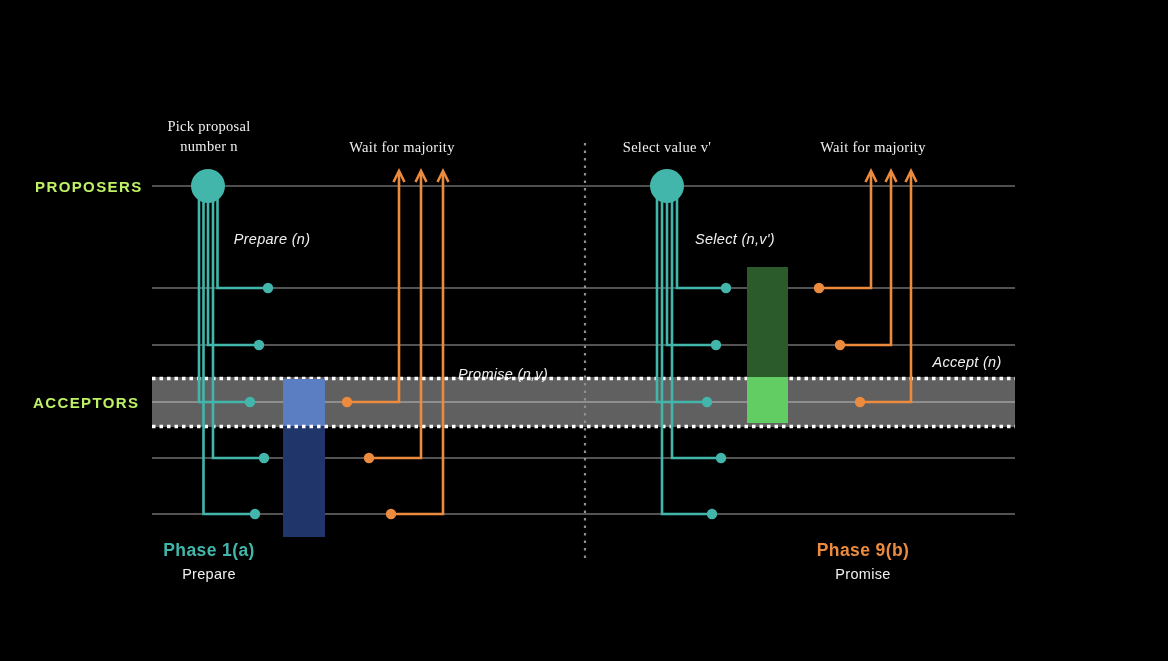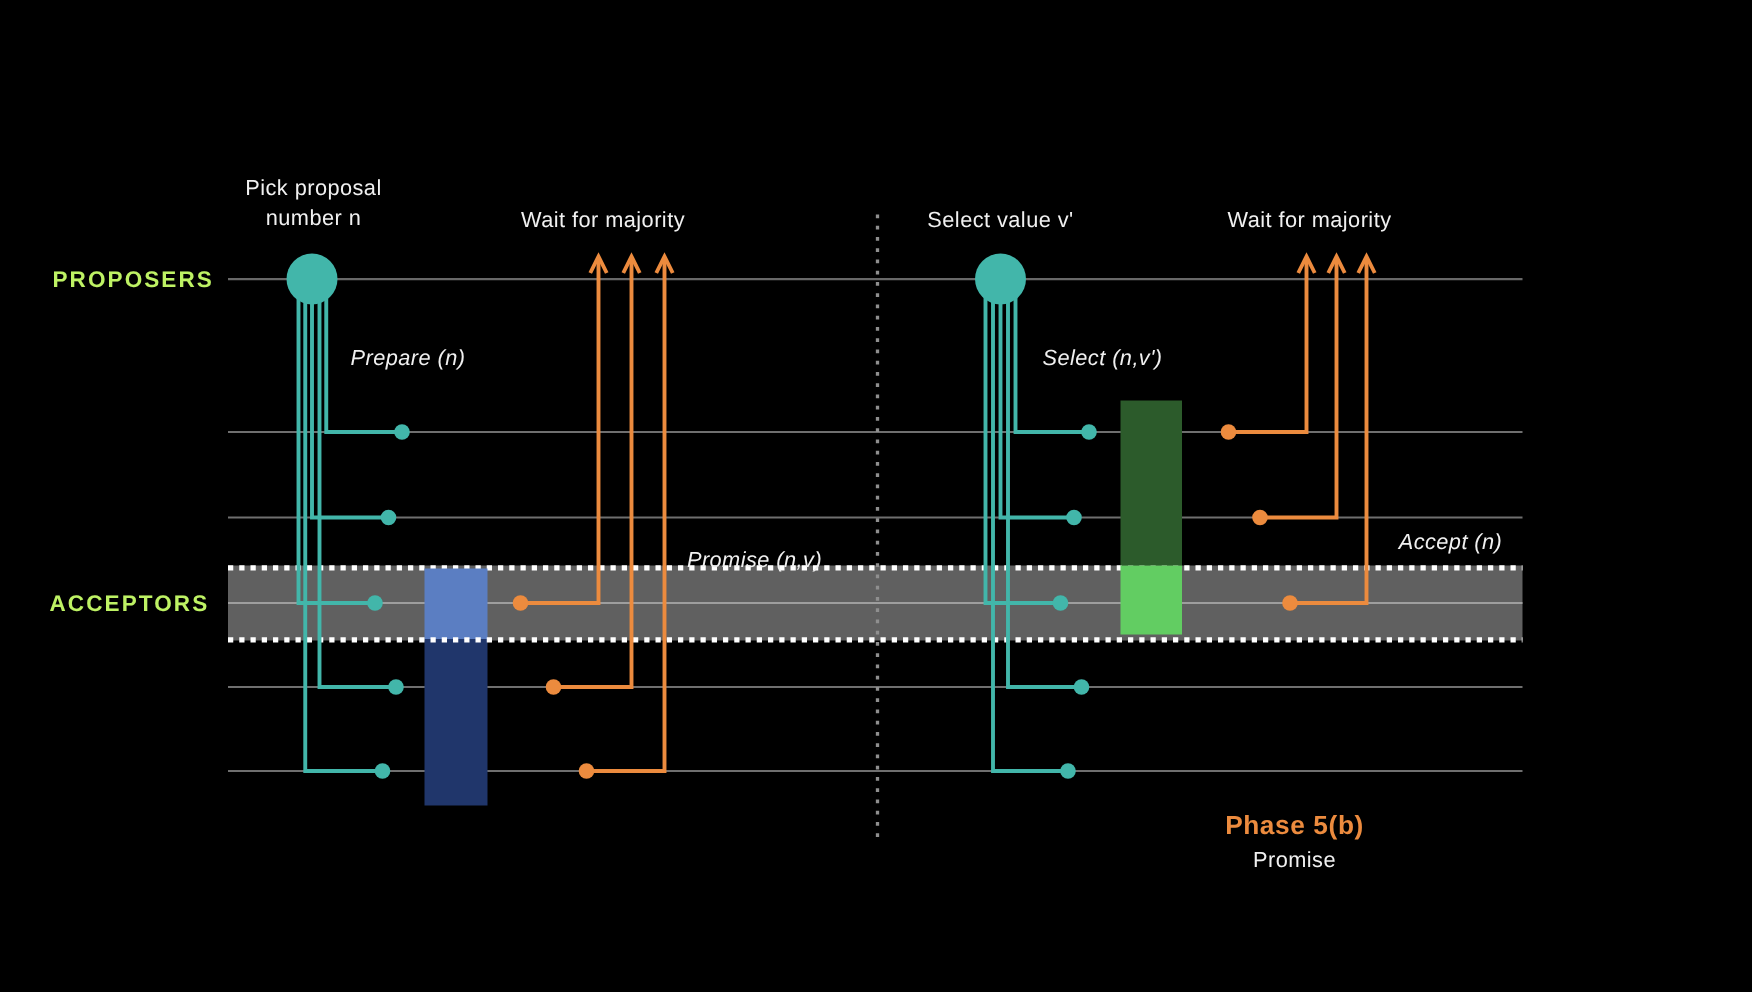--- a/index.html
+++ b/index.html
@@ -6,21 +6,21 @@
   #stage{
     position:relative;
     width:1168px;height:661px;
     background:#000;
     overflow:hidden;
     font-family:"Liberation Sans", sans-serif;
   }
   #diagram-svg{position:absolute;left:0;top:0;}
   .lbl{position:absolute;color:#f2f2f2;white-space:nowrap;}
   .lane-label{font-size:15px;font-weight:bold;letter-spacing:1.4px;color:#bef264;}
-  .annot{font-size:14.5px;letter-spacing:0.3px;color:#f0f0f0;text-align:center;transform:translateX(-50%);line-height:20px;}
+  .annot{font-size:14.5px;letter-spacing:0.3px;color:#f0f0f0;text-align:center;transform:translateX(-50%);line-height:20px;font-family:Liberation Serif, serif;}
   .msg{font-size:14.5px;letter-spacing:0.3px;color:#f0f0f0;text-align:center;transform:translateX(-50%);font-style:italic;}
   .phase-block{position:absolute;text-align:center;transform:translateX(-50%);}
   .phase-title{font-size:17.5px;font-weight:bold;letter-spacing:0.4px;}
   .phase-sub{font-size:14.5px;color:#f0f0f0;margin-top:5px;letter-spacing:0.3px;}
 </style>
 </head>
 <body>
 
 <div id="stage">
 
@@ -90,18 +90,22 @@
   </div>
   <div class="lbl annot" style="left:402px;top:137px;">Wait for majority</div>
   <div class="lbl annot" style="left:667px;top:137px;">Select value v'</div>
   <div class="lbl annot" style="left:873px;top:137px;">Wait for majority</div>
 
   <div class="lbl msg" style="left:272px;top:231px;">Prepare (n)</div>
   <div class="lbl msg" style="left:503px;top:366px;">Promise (n,v)</div>
   <div class="lbl msg" style="left:735px;top:231px;">Select (n,v')</div>
   <div class="lbl msg" style="left:967px;top:354px;">Accept (n)</div>
 
+  <div class="phase-block" style="left:209px;top:540px;">
+    <div class="phase-title" style="color: rgb(66, 182, 170);">Phase 1(a)</div>
+    <div class="phase-sub">Prepare</div>
+  </div>
   <div class="phase-block" style="left:863px;top:540px;">
-    <div class="phase-title" style="color: rgb(236, 139, 62);">Phase 5(b)</div>
+    <div class="phase-title" style="color: rgb(236, 139, 62);">Phase 9(b)</div>
     <div class="phase-sub">Promise</div>
   </div>
 
 </div>
 
 </body></html>

